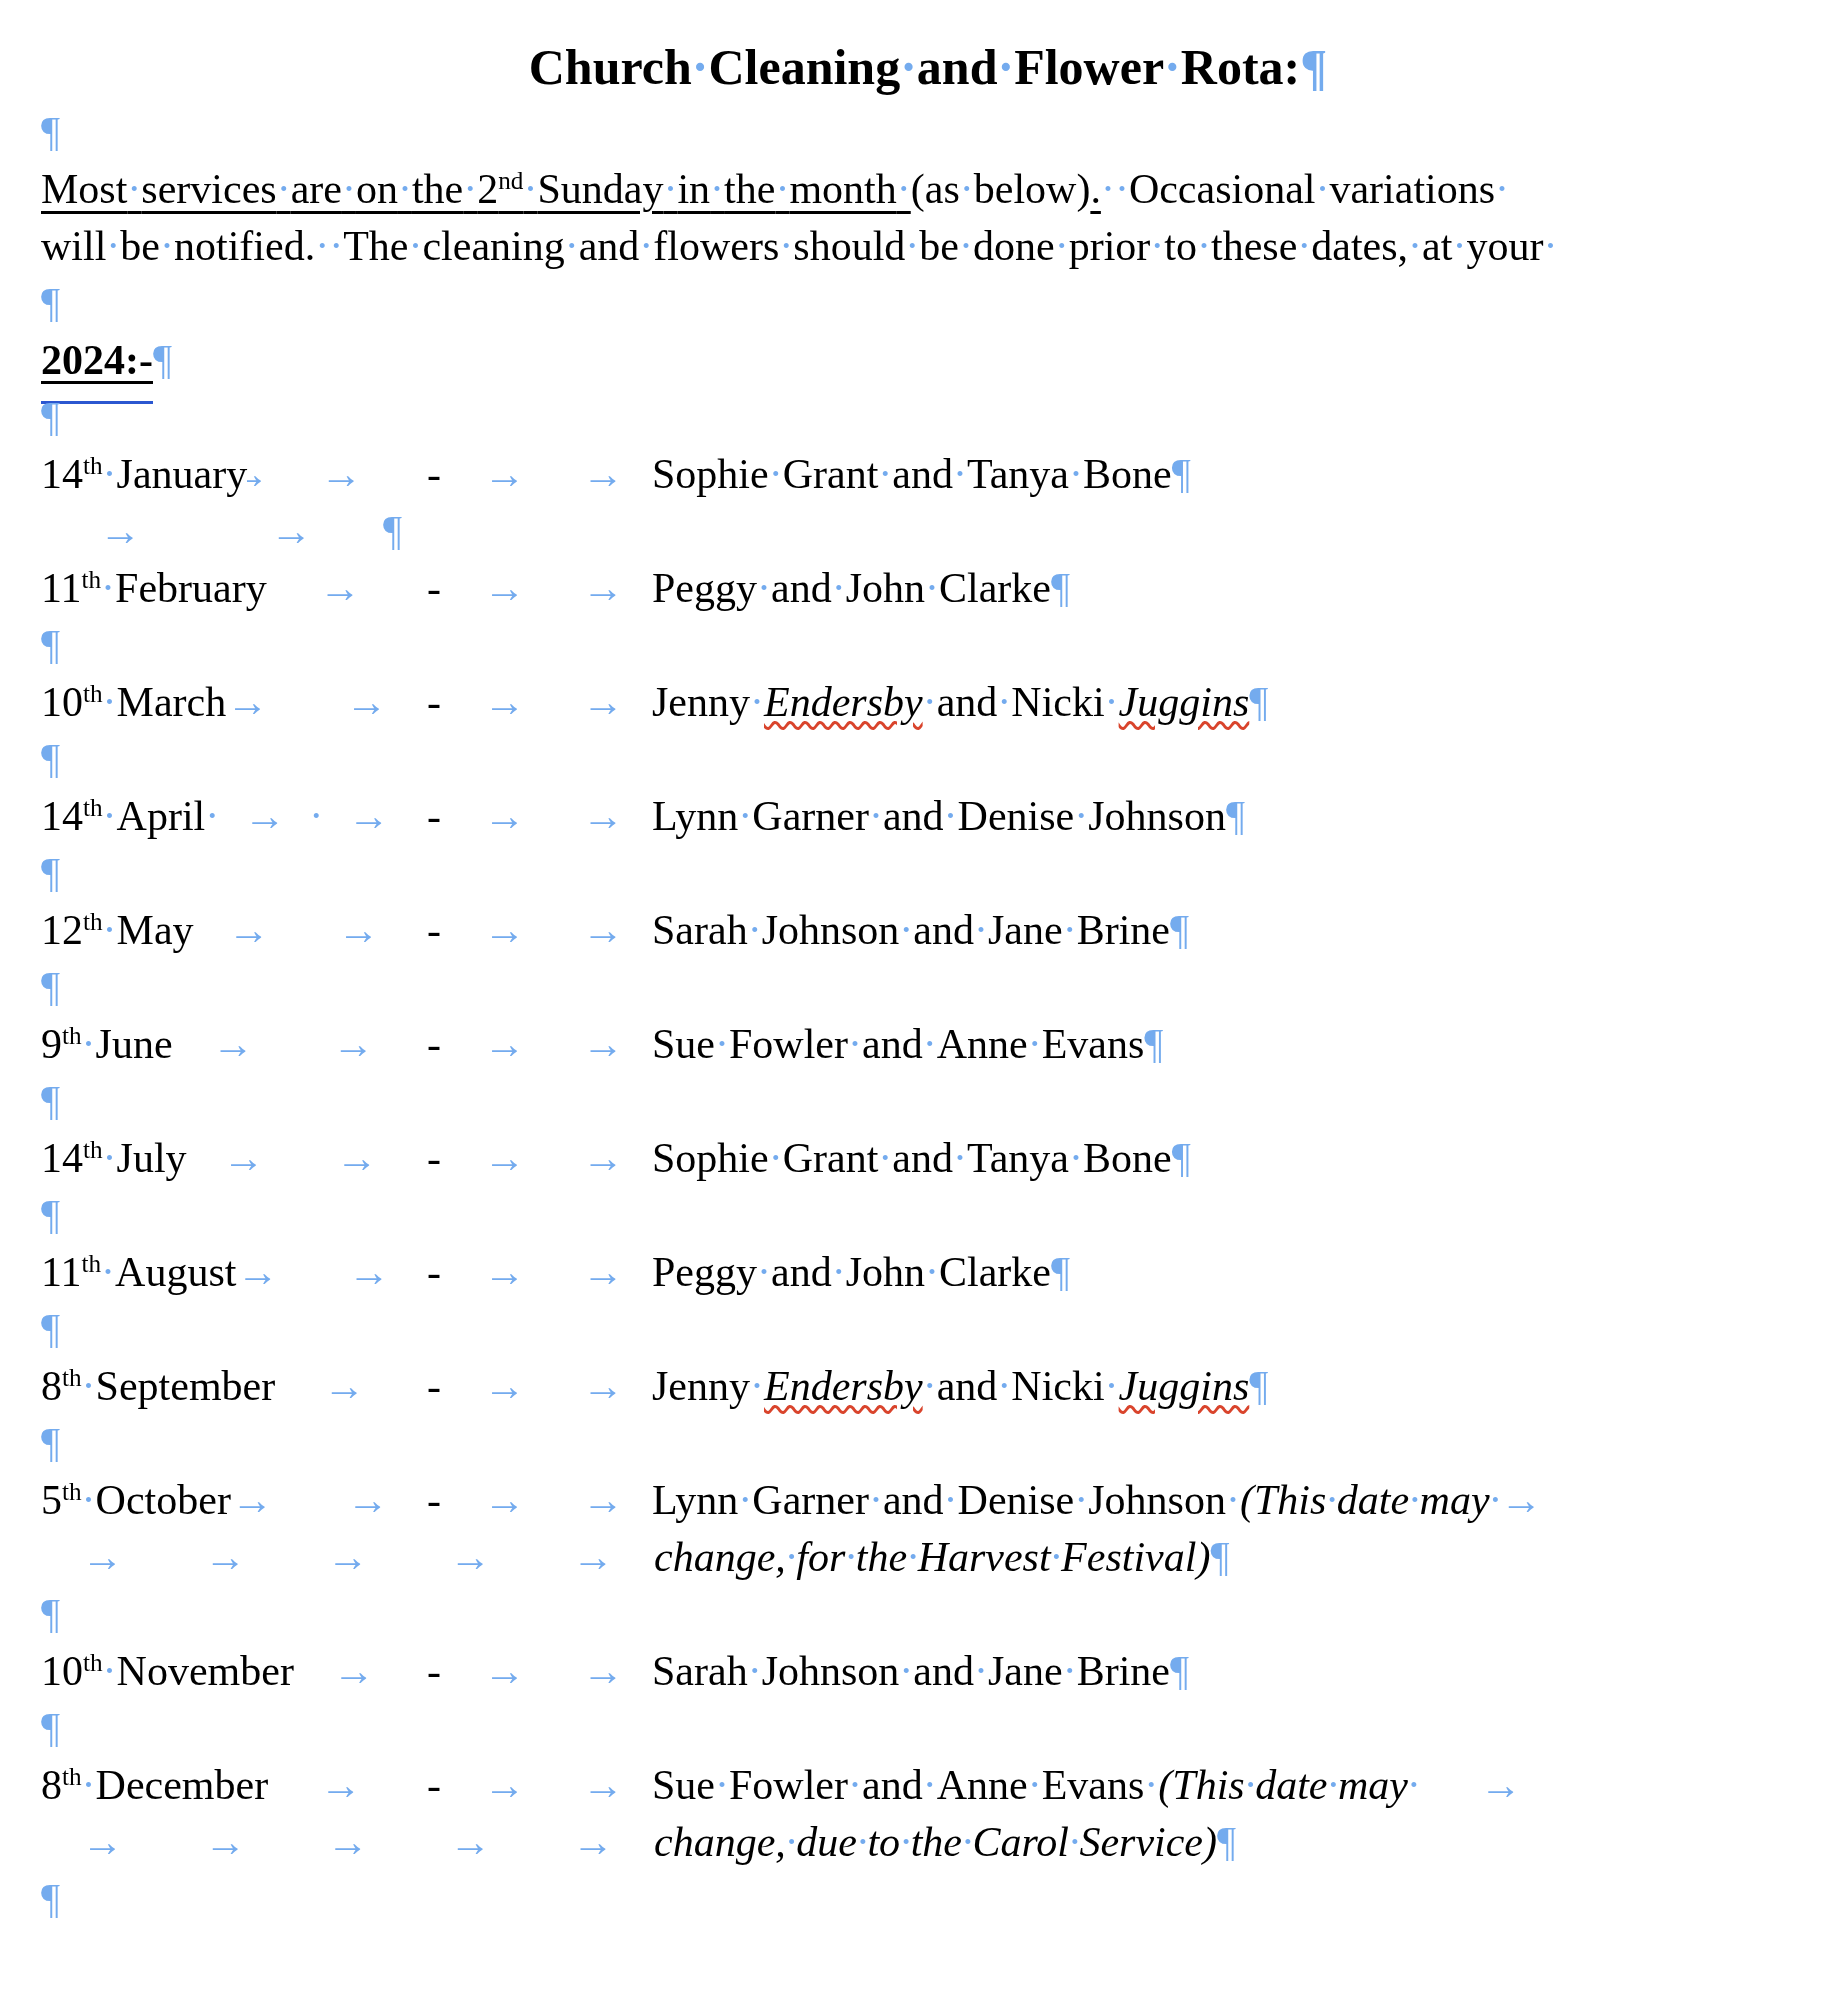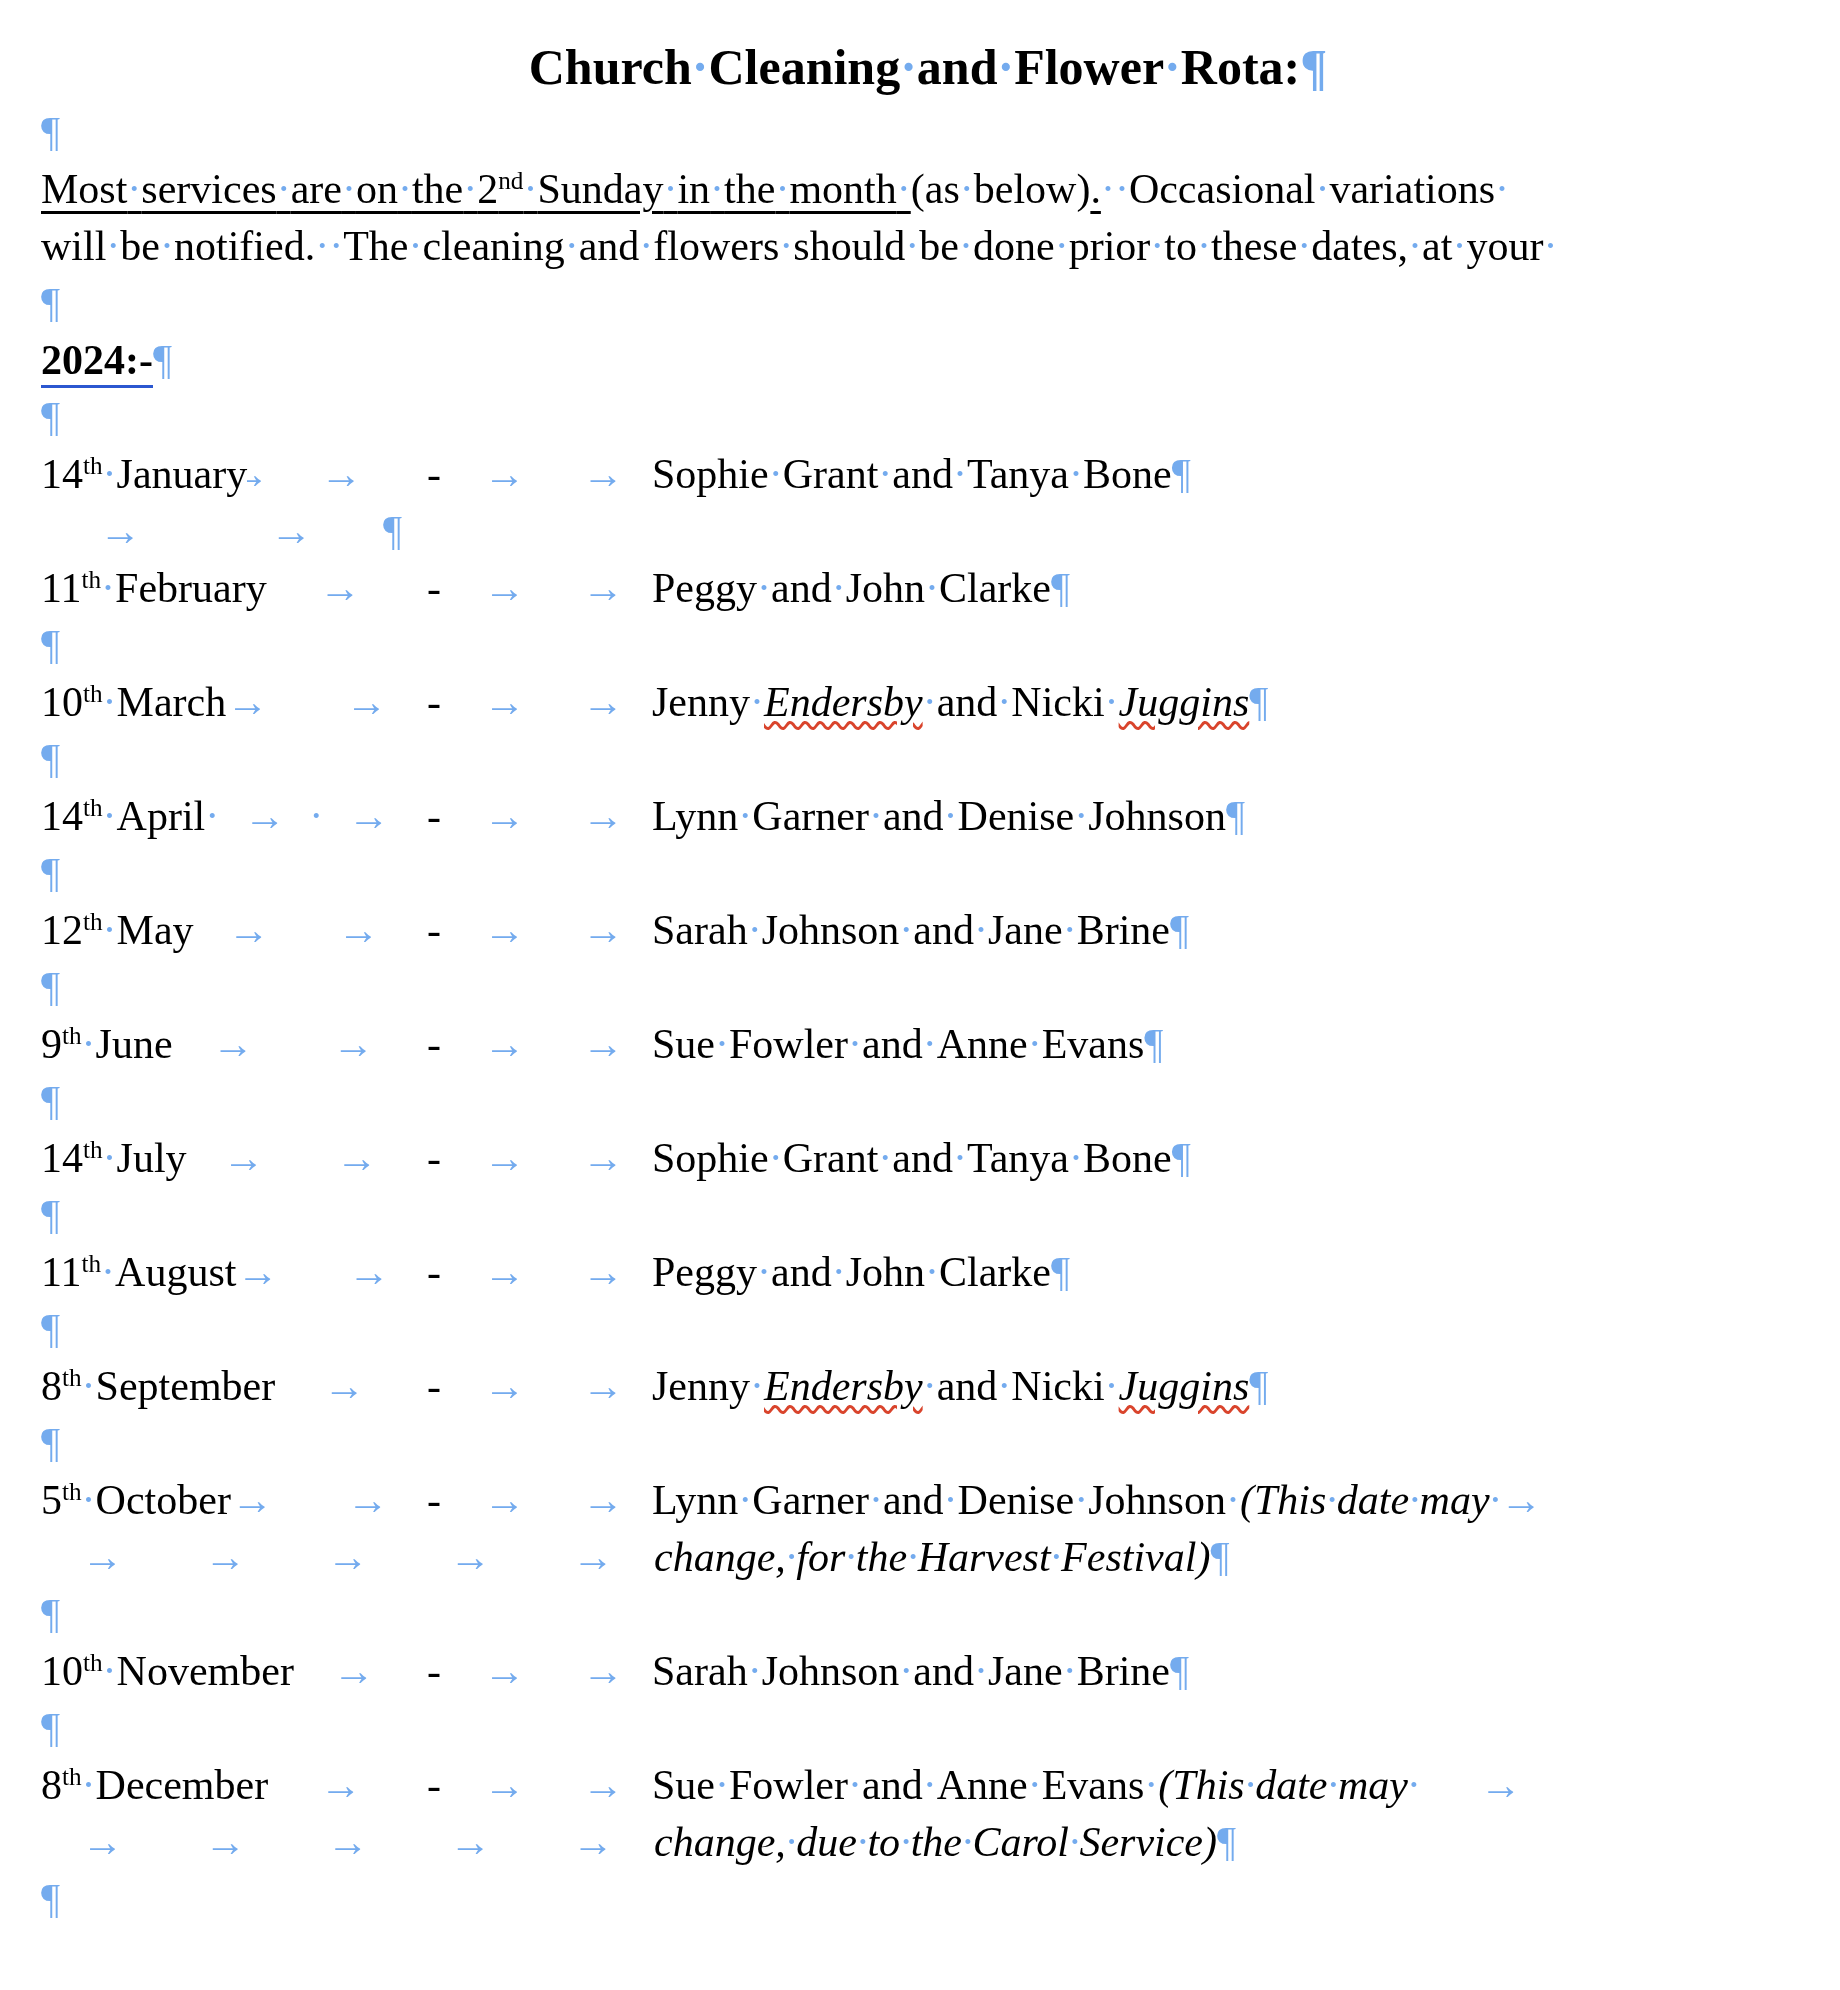--- a/index.html
+++ b/index.html
@@ -46,22 +46,22 @@
   .sup { font-size:60%; position:relative; top:-0.55em; line-height:0; }
   .i { font-style:italic; }
   .u { text-decoration:underline; text-decoration-thickness:2.8px; text-underline-offset:8.3px; text-decoration-color:#000; }
   .sq {
     text-decoration-line:underline; text-decoration-style:wavy;
     text-decoration-color:var(--squiggle);
     text-decoration-thickness:2.8px; text-underline-offset:4.6px;font-style:italic;
   }
   .year-text {
     font-weight:bold;
-    text-decoration-thickness:2.8px; text-underline-offset:7.3px;
-    border-bottom:3.7px solid var(--accent); padding-bottom:2px;
+    text-decoration:underline; text-decoration-thickness:2.8px; text-underline-offset:7.3px;
+    border-bottom:3.7px solid var(--accent); padding-bottom:18px;
   }
 </style>
 </head>
 <body>
 
 <div class="page" id="doc">
     <div class="line line-title">Church<span class="sp">·</span>Cleaning<span class="sp">·</span>and<span class="sp">·</span>Flower<span class="sp">·</span>Rota:<span class="pil">¶</span></div>
     <div class="line"><span class="pil">¶</span></div>
     <div class="line"><span class="u"><span>Most<span class="sp">·</span>services<span class="sp">·</span>are<span class="sp">·</span>on<span class="sp">·</span>the<span class="sp">·</span>2</span><span class="sup">nd</span><span><span class="sp">·</span>Sunday<span class="sp">·</span>in<span class="sp">·</span>the<span class="sp">·</span>month<span class="sp">·</span></span></span><span>(as<span class="sp">·</span>below)</span><span class="u"><span>.</span></span><span><span class="sp">·</span><span class="sp">·</span>Occasional<span class="sp">·</span>variations<span class="sp">·</span></span></div>
     <div class="line"><span>will<span class="sp">·</span>be<span class="sp">·</span>notified.<span class="sp">·</span><span class="sp">·</span>The<span class="sp">·</span>cleaning<span class="sp">·</span>and<span class="sp">·</span>flowers<span class="sp">·</span>should<span class="sp">·</span>be<span class="sp">·</span>done<span class="sp">·</span>prior<span class="sp">·</span>to<span class="sp">·</span>these<span class="sp">·</span>dates,<span class="sp">·</span>at<span class="sp">·</span>your<span class="sp">·</span></span></div>

